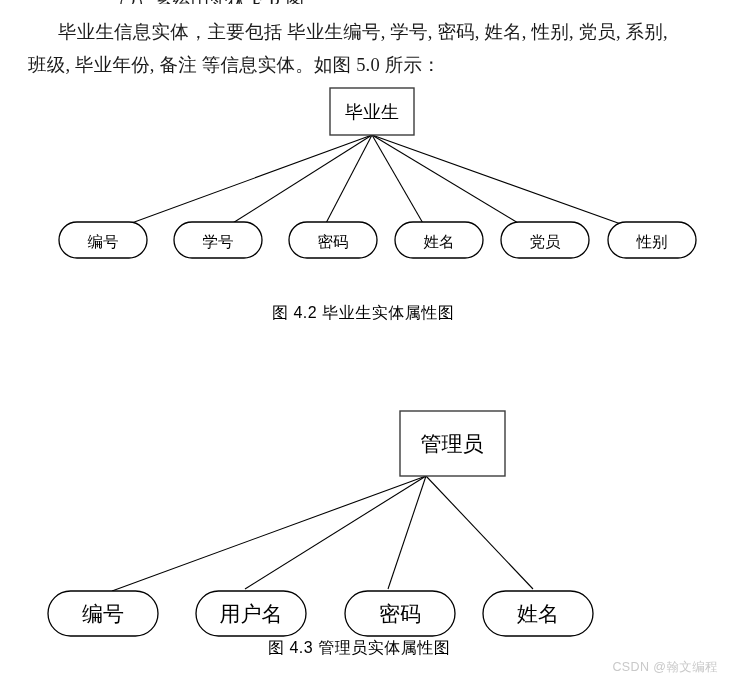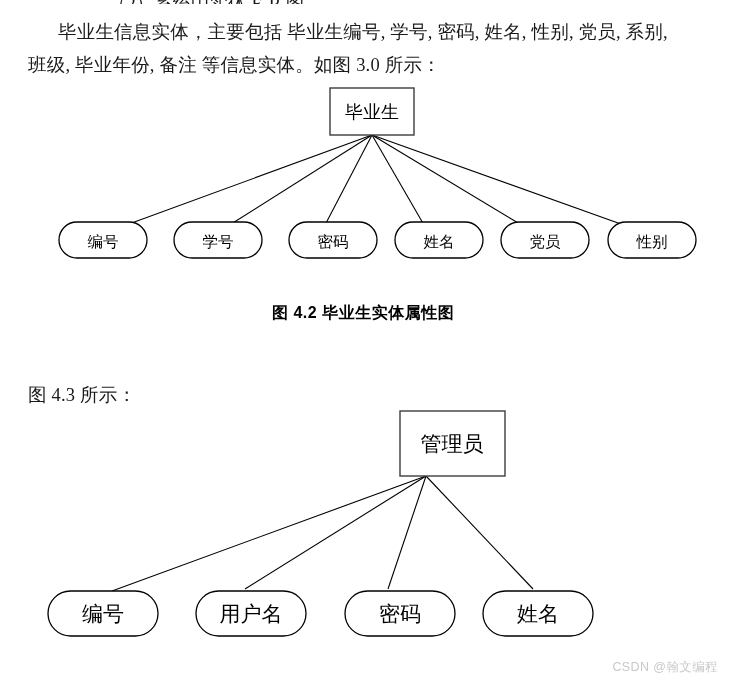--- a/index.html
+++ b/index.html
@@ -53,21 +53,21 @@
 
   
   .caption {
     position: absolute;
     font-family: "Liberation Sans", "DejaVu Sans", sans-serif;
     font-size: 16px;
     color: #000;
     white-space: nowrap;
     letter-spacing: 0.5px;
   }
-  .caption-1 { left: 272px; top: 303px; font-weight: bold; }
+  .caption-1 { left: 272px; top: 303px; }
   .caption-2 { left: 268px; top: 638px; }
 
   
   .diagram {
     position: absolute;
     left: 0;
     top: 0;
   }
   .ent-rect {
     fill: #ffffff;
@@ -108,21 +108,21 @@
   }
 </style>
 </head>
 <body>
 
 <div id="page">
 
   <div class="para-cut">（2）系统中实体 E-R 图</div>
 
   <div class="para para-1-l1">毕业生信息实体，主要包括 毕业生编号, 学号, 密码, 姓名, 性别, 党员, 系别,</div>
-  <div class="para para-1-l2">班级, 毕业年份, 备注 等信息实体。如图 3.0 所示：</div>
+  <div class="para para-1-l2">班级, 毕业年份, 备注 等信息实体。如图 5.0 所示：</div>
 
   <svg class="diagram" width="742" height="290" viewBox="0 0 742 290">
 
     <line class="link-line" x1="372" y1="135" x2="118" y2="228"></line>
     <line class="link-line" x1="372" y1="135" x2="228" y2="226"></line>
     <line class="link-line" x1="372" y1="135" x2="325" y2="225"></line>
     <line class="link-line" x1="372" y1="135" x2="424" y2="225"></line>
     <line class="link-line" x1="372" y1="135" x2="523" y2="226"></line>
     <line class="link-line" x1="372" y1="135" x2="632" y2="228"></line>
 
@@ -143,21 +143,20 @@
 
     <rect class="ent-ellipse" x="501" y="222" width="88" height="36" rx="18" ry="18"></rect>
     <text class="node-label label-sm" x="545" y="241">党员</text>
 
     <rect class="ent-ellipse" x="608" y="222" width="88" height="36" rx="18" ry="18"></rect>
     <text class="node-label label-sm" x="652" y="241">性别</text>
   </svg>
 
   <div class="caption caption-1">图 4.2 毕业生实体属性图</div>
 
-  <div class="para para-2-l2">图 4.3 所示：</div>
 
   <svg class="diagram" width="742" height="240" viewBox="0 0 742 240" style="top:405px;">
 
     <line class="link-line" x1="426" y1="71" x2="112" y2="186"></line>
     <line class="link-line" x1="426" y1="71" x2="245" y2="184"></line>
     <line class="link-line" x1="426" y1="71" x2="388" y2="184"></line>
     <line class="link-line" x1="426" y1="71" x2="533" y2="184"></line>
 
     <rect class="ent-rect" x="400" y="6" width="105" height="65"></rect>
     <text class="node-label label-lg" x="452" y="39">管理员</text>
@@ -168,16 +167,17 @@
     <rect class="ent-ellipse" x="196" y="186" width="110" height="45" rx="22.5" ry="22.5"></rect>
     <text class="node-label label-lg" x="251" y="209">用户名</text>
 
     <rect class="ent-ellipse" x="345" y="186" width="110" height="45" rx="22.5" ry="22.5"></rect>
     <text class="node-label label-lg" x="400" y="209">密码</text>
 
     <rect class="ent-ellipse" x="483" y="186" width="110" height="45" rx="22.5" ry="22.5"></rect>
     <text class="node-label label-lg" x="538" y="209">姓名</text>
   </svg>
 
+  <div class="caption caption-2">图 4.3 管理员实体属性图</div>
 
   <div class="watermark">CSDN @翰文编程</div>
 
 </div>
 
 </body></html>

